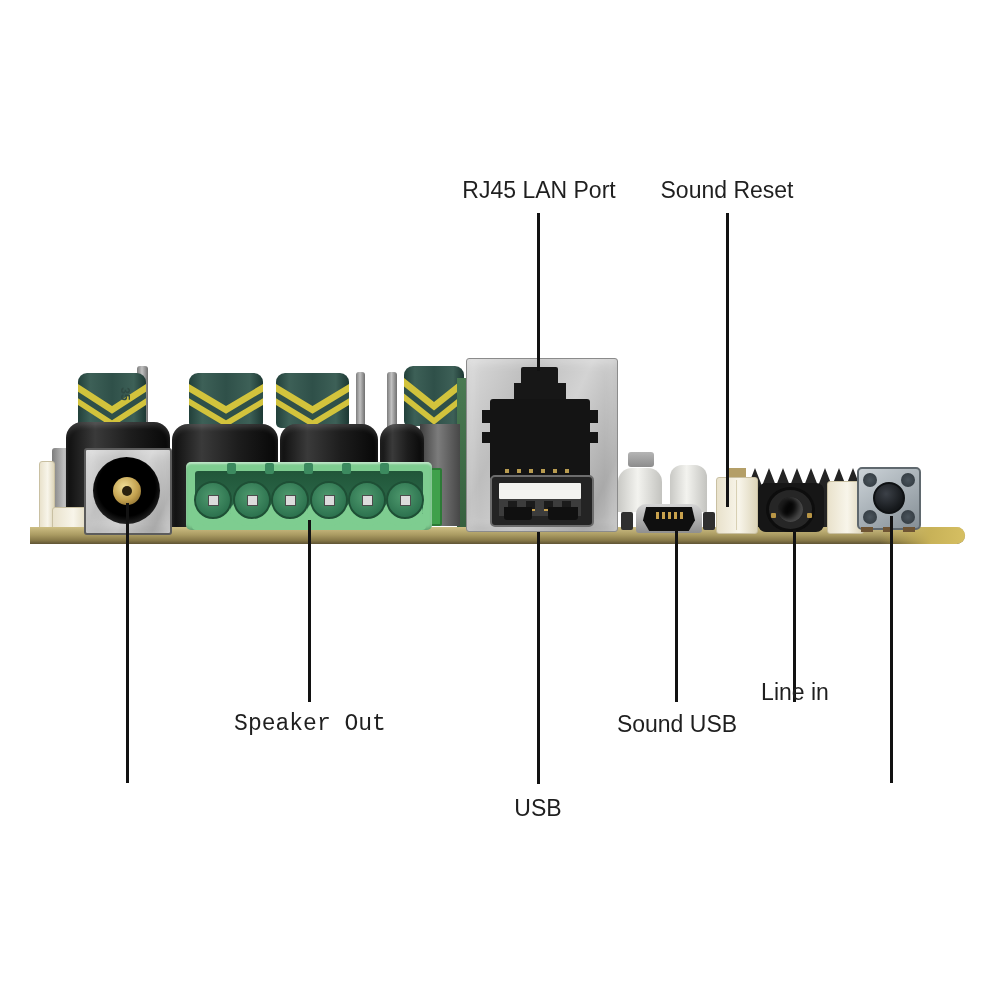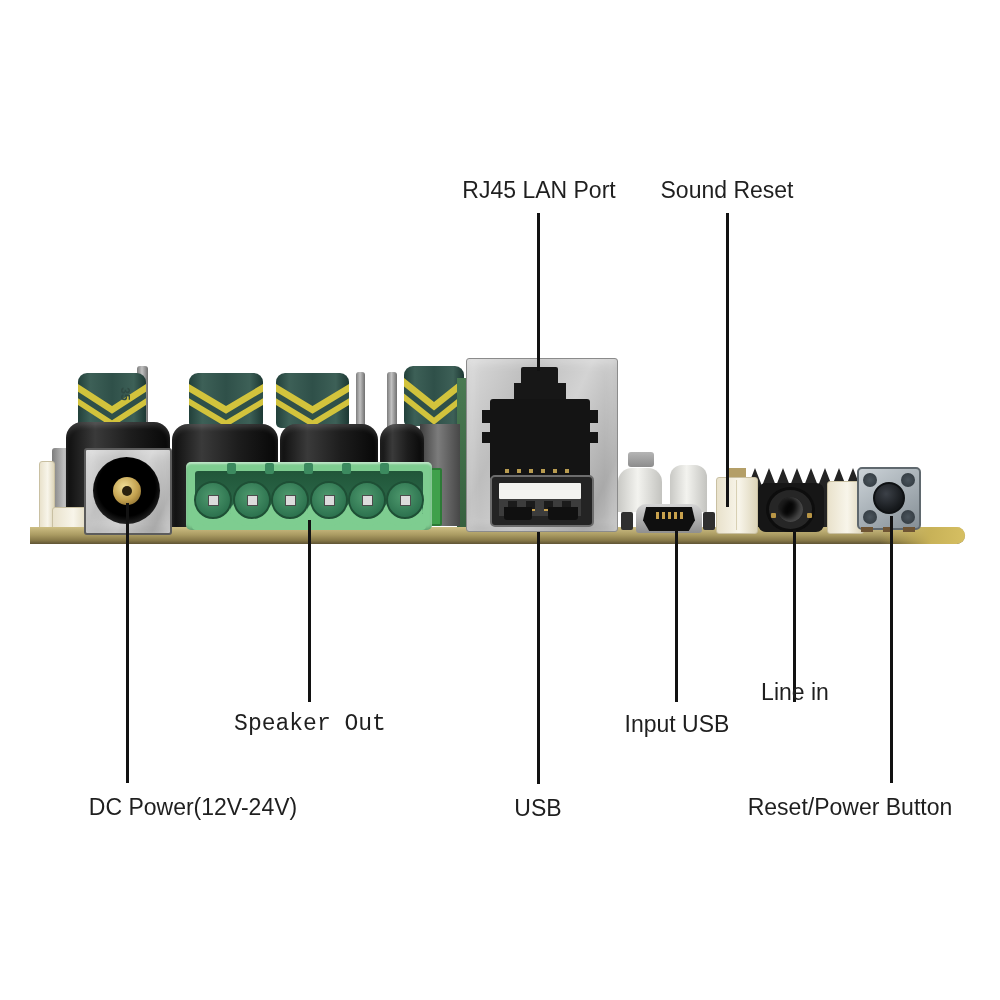--- a/index.html
+++ b/index.html
@@ -203,19 +203,17 @@
   <div class="line" style="left:308px;top:520px;height:182px;"></div>
   <div class="line" style="left:126px;top:503px;height:280px;"></div>
   <div class="line" style="left:537px;top:532px;height:252px;"></div>
   <div class="line" style="left:675px;top:530px;height:172px;"></div>
   <div class="line" style="left:793px;top:530px;height:172px;"></div>
   <div class="line" style="left:890px;top:516px;height:267px;"></div>
 
   <div class="label" style="left:539px;top:177px;">RJ45 LAN Port</div>
   <div class="label" style="left:727px;top:177px;">Sound Reset</div>
   <div class="label" style="left:310px;top:711px;font-family:Liberation Mono, monospace;">Speaker Out</div>
-  <div class="label" style="left:677px;top:711px;">Input USB</div>
+  <div class="label" style="left:677px;top:711px;">Sound USB</div>
   <div class="label" style="left:795px;top:679px;">Line in</div>
-  <div class="label" style="left:193px;top:794px;">DC Power(12V-24V)</div>
   <div class="label" style="left:538px;top:795px;">USB</div>
-  <div class="label" style="left:850px;top:794px;">Reset/Power Button</div>
 
 </div>
 
 </body></html>

